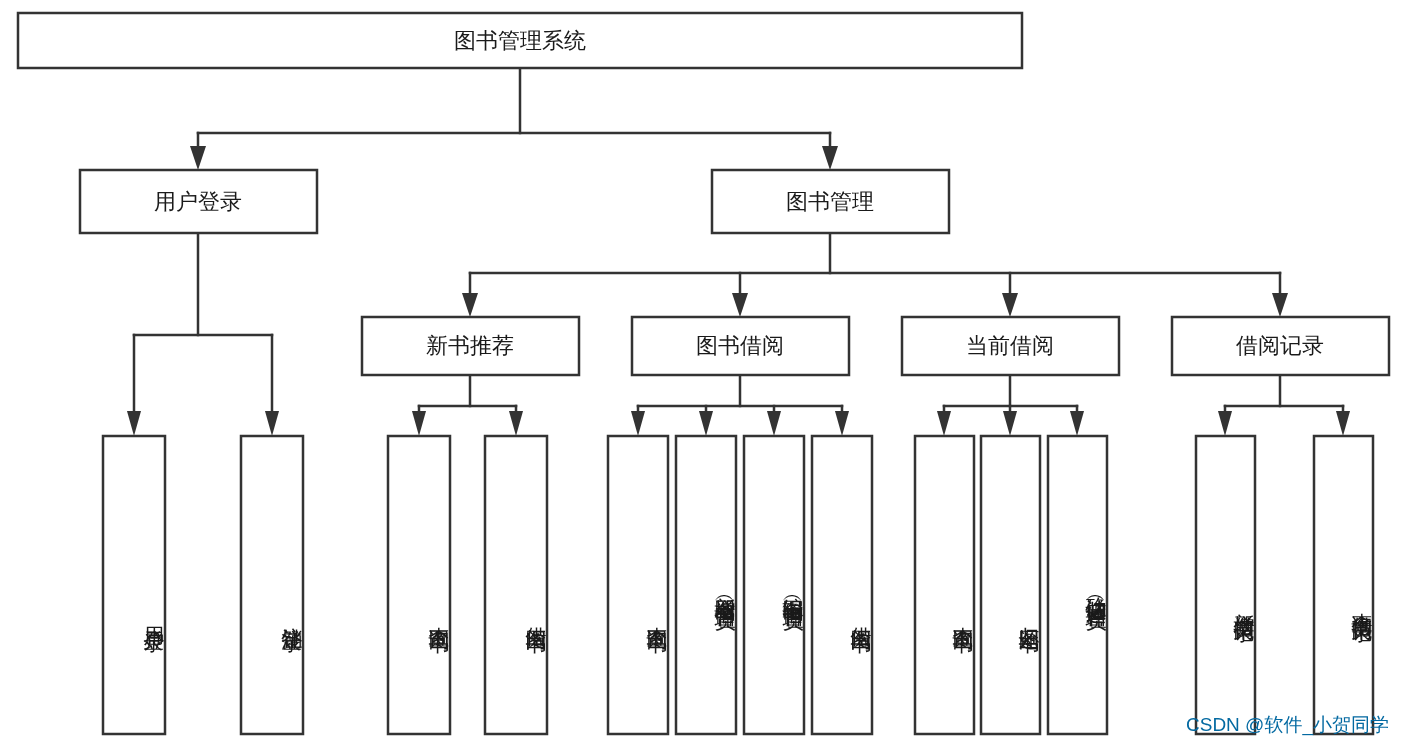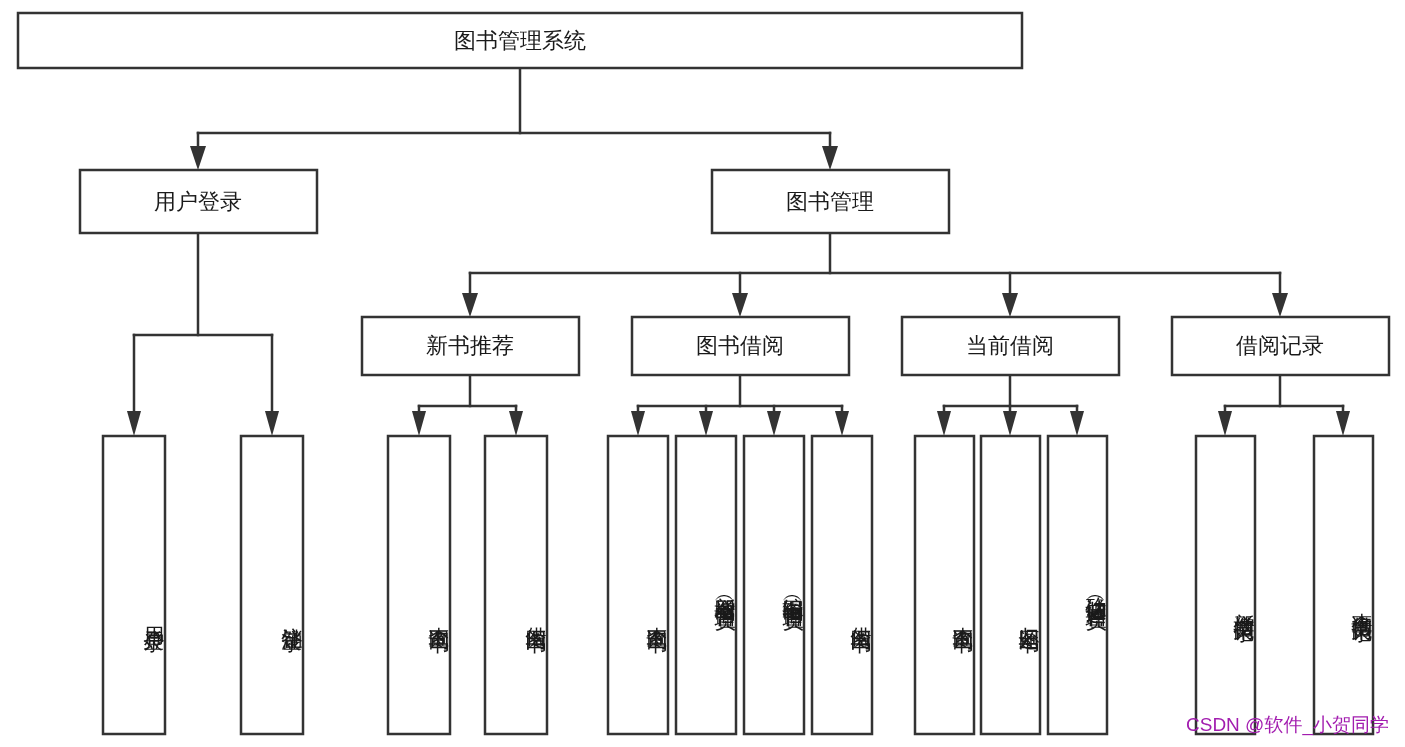--- a/index.html
+++ b/index.html
@@ -62,21 +62,21 @@
     justify-content: center;
     white-space: nowrap;
     pointer-events: none;
   }
   .watermark {
     position: absolute;
     left: 1186px;
     top: 712px;
     font-family: "Liberation Sans", "DejaVu Sans", sans-serif;
     font-size: 19px;
-    color: #a21caf;
+    color: #0369a1;
     white-space: nowrap;
   }
 </style>
 </head>
 <body>
 
 <div id="diagram-root">
 
   <svg id="flow" viewBox="0 0 1405 747">
 

